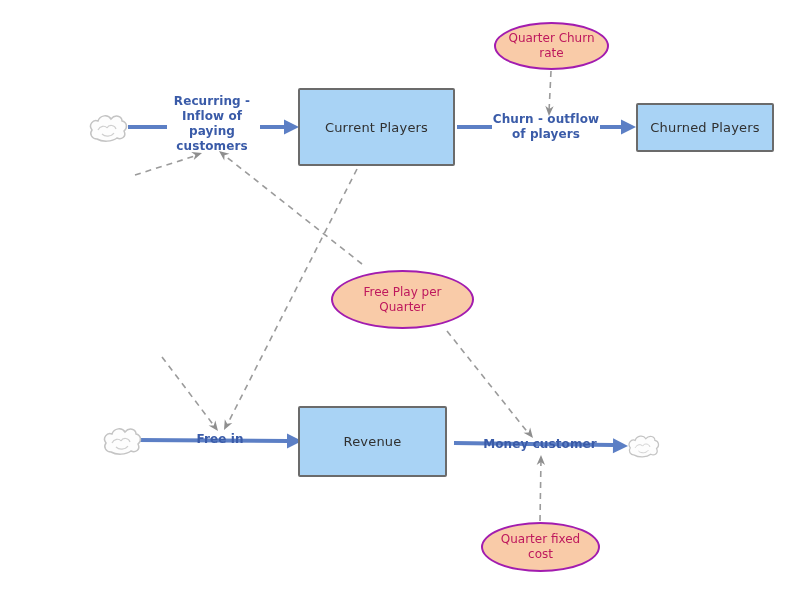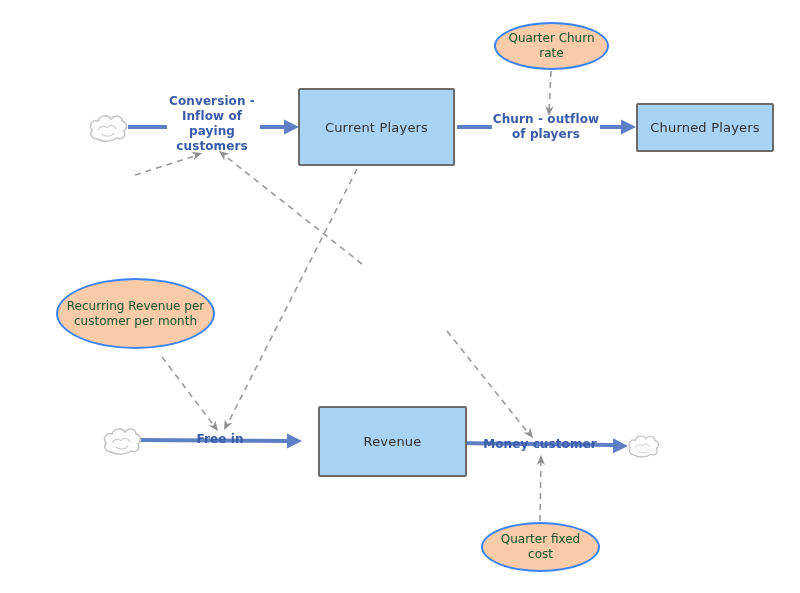--- a/index.html
+++ b/index.html
@@ -7,23 +7,23 @@
   .canvas {
     position:relative; width:800px; height:593px; background:#ffffff; overflow:hidden;
   }
   .layer { position:absolute; left:0; top:0; width:800px; height:593px; }
   .stock {
     position:absolute; background:#A9D3F5; border:2px solid #6B6B6B; border-radius:2px;
     display:flex; align-items:center; justify-content:center; text-align:center;
     font-size:13px; color:#303030; letter-spacing:.2px;
   }
   .variable {
-    position:absolute; background:#F9CBA8; border:2px solid #3b82f6; border-radius:50%;
+    position:absolute; background:#F9CBA8; border:2px solid #a21caf; border-radius:50%;
     display:flex; align-items:center; justify-content:center; text-align:center;
-    font-size:12px; line-height:15px; color:#14532d; white-space:pre-line; padding:4px;
+    font-size:12px; line-height:15px; color:#be185d; white-space:pre-line; padding:4px;
   }
   .flow-label {
     position:absolute; color:#3A5BA8; font-size:12px; line-height:15px; font-weight:bold;
     text-align:center; white-space:pre-line; letter-spacing:.1px;
   }
   svg .flow { stroke:#5C7FC5; stroke-width:4; fill:none; stroke-linecap:butt; }
   svg .flow-head { fill:#5C7FC5; stroke:none; }
   svg .connector { stroke:#9B9B9B; stroke-width:1.6; fill:none; stroke-dasharray:6 5; }
   svg .conn-head { fill:#8F8F8F; stroke:none; }
   svg .cloud-outline { fill:#FDFDFD; stroke:#C4C4C4; stroke-width:1.5; }
@@ -90,38 +90,38 @@
     <use href="#cloud" transform="translate(102,425)"></use>
     <use href="#cloud" transform="translate(627,433) scale(0.82)"></use>
   </svg>
 
   <div class="stock" style="left:298px; top:88px; width:157px; height:78px;">
     <span>Current Players</span>
   </div>
   <div class="stock" style="left:636px; top:103px; width:138px; height:49px;">
     <span>Churned Players</span>
   </div>
-  <div class="stock" style="left:318px; top:406px; width:149px; height:71px;">
+  <div class="stock" style="left:298px; top:406px; width:149px; height:71px;">
     <span>Revenue</span>
   </div>
 
   <div class="variable" style="left:494px; top:22px; width:115px; height:48px;">
     <span>Quarter Churn
 rate</span>
   </div>
-  <div class="variable" style="left:56px; top:278px; width:159px; height:71px;">
-    <span>Recurring Revenue per
-customer per month</span>
+  <div class="variable" style="left:331px; top:270px; width:143px; height:59px;">
+    <span>Free Play per
+Quarter</span>
   </div>
   <div class="variable" style="left:481px; top:522px; width:119px; height:50px;">
     <span>Quarter fixed
 cost</span>
   </div>
 
-  <div class="flow-label" style="left:152px; top:94px; width:120px;">Conversion -
+  <div class="flow-label" style="left:152px; top:94px; width:120px;">Recurring -
 Inflow of
 paying
 customers</div>
   <div class="flow-label" style="left:486px; top:112px; width:120px;">Churn - outflow
 of players</div>
   <div class="flow-label" style="left:180px; top:432px; width:80px;">Free in</div>
   <div class="flow-label" style="left:480px; top:437px; width:120px;">Money customer</div>
 
 </div>
 

